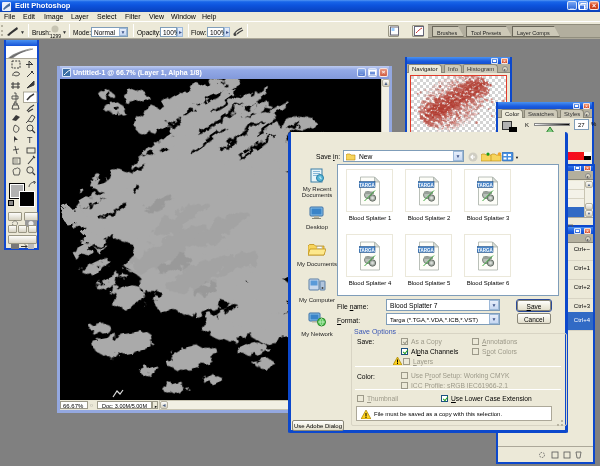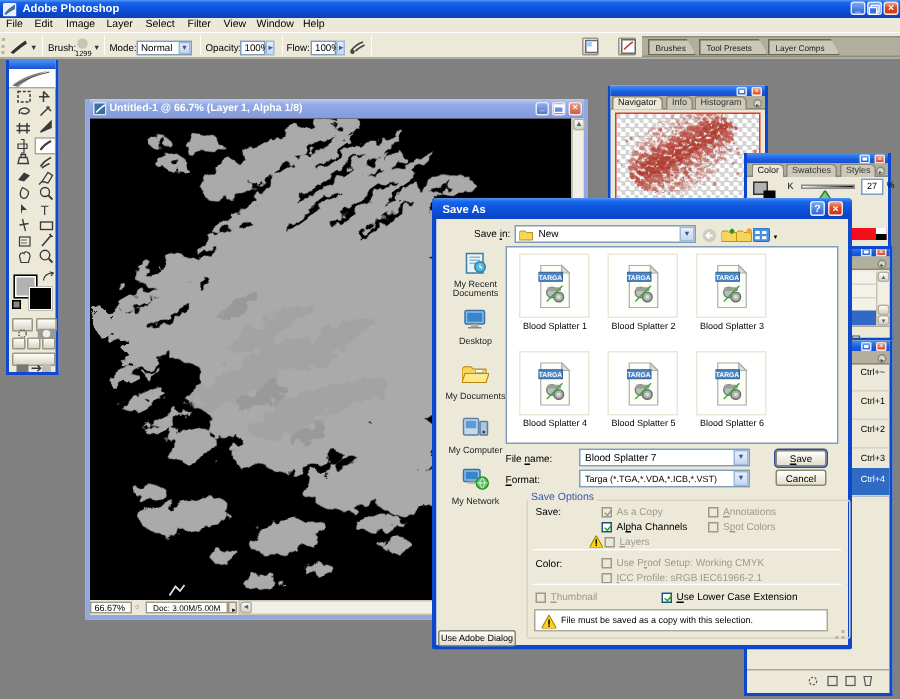--- a/index.html
+++ b/index.html
@@ -64,21 +64,21 @@
 .cbox.dis.chk::after{border-color:#9d9a8a;}
 .xbtn{position:absolute;background:linear-gradient(180deg,#ffffff,#f2f0e4 45%,#e3dfcd);border:1px solid #8a8778;border-radius:2px;font-size:6.5px;text-align:center;color:#000;}
 </style></head><body>
 <div id="app">
 
 <div id="tbar" class="abs">
   <svg class="abs" style="left:2px;top:1.5px" width="9" height="9">
         <rect width="9" height="9" rx="1" fill="#e8f0fc"></rect>
         <path d="M1 7 C3 4 6 2 8 1 L8 4 C6 5 4 6 2 8 Z" fill="#4a6e9c"></path>
       </svg>
-  <span class="ttl">Adobe Photoshop</span>
+  <span class="ttl">Edit Photoshop</span>
   <div class="wbtn min" style="left:567px">_</div>
   <div class="wbtn max" style="left:578px"><svg width="8" height="7" style="margin-top:1px">
           <rect x="2" y="0.5" width="5" height="4.5" fill="none" stroke="#fff" stroke-width="1"></rect>
           <rect x="0.5" y="2" width="5" height="4.5" fill="#3c70dd" stroke="#fff" stroke-width="1"></rect>
         </svg></div>
   <div class="wbtn cls" style="left:589px">×</div>
 </div>
 
 <div id="mbar" class="abs">
   <span style="left:4px">File</span>
@@ -534,24 +534,20 @@
           <g fill="none" stroke="#555" stroke-width="0.8">
             <circle cx="44" cy="6" r="2.5" stroke-dasharray="1.5 1"></circle>
             <rect x="54" y="3" width="6" height="6"></rect>
             <rect x="66" y="3" width="6" height="6"></rect>
             <path d="M78 3 h5 l-1 6 h-3 Z"></path>
           </g>
         </svg></div>
 </div>
 
 <div id="saveas" class="abs">
-  <div id="scap">Save As
-    <div class="wbtn" style="left:252px;top:1.5px;width:10px;height:10px;background:linear-gradient(#7aa7f4,#2d66d8);font-size:7px;line-height:9px;font-weight:bold">?</div>
-    <div class="wbtn cls" style="left:264px;top:1.5px;width:10px;height:10px;font-size:7px;line-height:9px">×</div>
-  </div>
 
   <span class="abs f7" style="left:25px;top:21px">Save <u>i</u>n:</span>
   <div class="abs" style="left:52px;top:18px;width:121px;height:12px;background:#fff;border:1px solid #7f9db9">
     <svg class="abs" style="left:2px;top:2px" width="10" height="8">
           <path d="M0 7 L0 2 L1 1 L4 1 L5 2 L9 2 L9 7 Z" fill="#f7d45c" stroke="#b8860b" stroke-width="0.6"></path>
         </svg>
     <span class="abs f7" style="left:15px;top:2px">New</span>
     <div class="abs" style="right:0px;top:0px;width:10px;height:10px;background:linear-gradient(180deg,#e7eefa,#c7d8f2);border:1px solid #9db9d9;color:#40568c;font-size:5px;text-align:center;line-height:9px">▼</div>
   </div>
   <svg class="abs" style="left:177px;top:20px" width="10" height="10">

